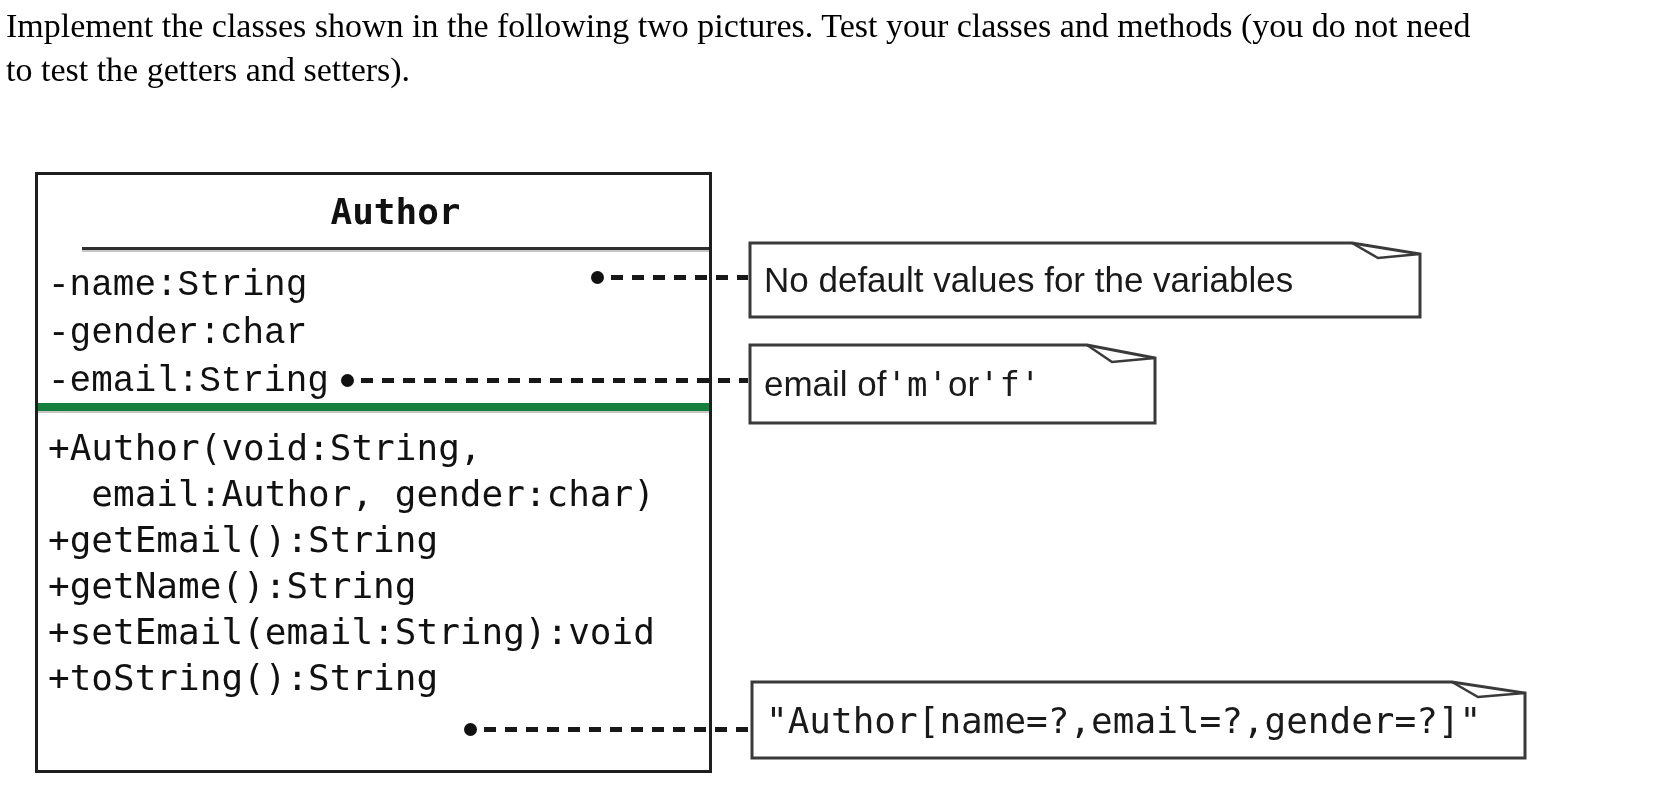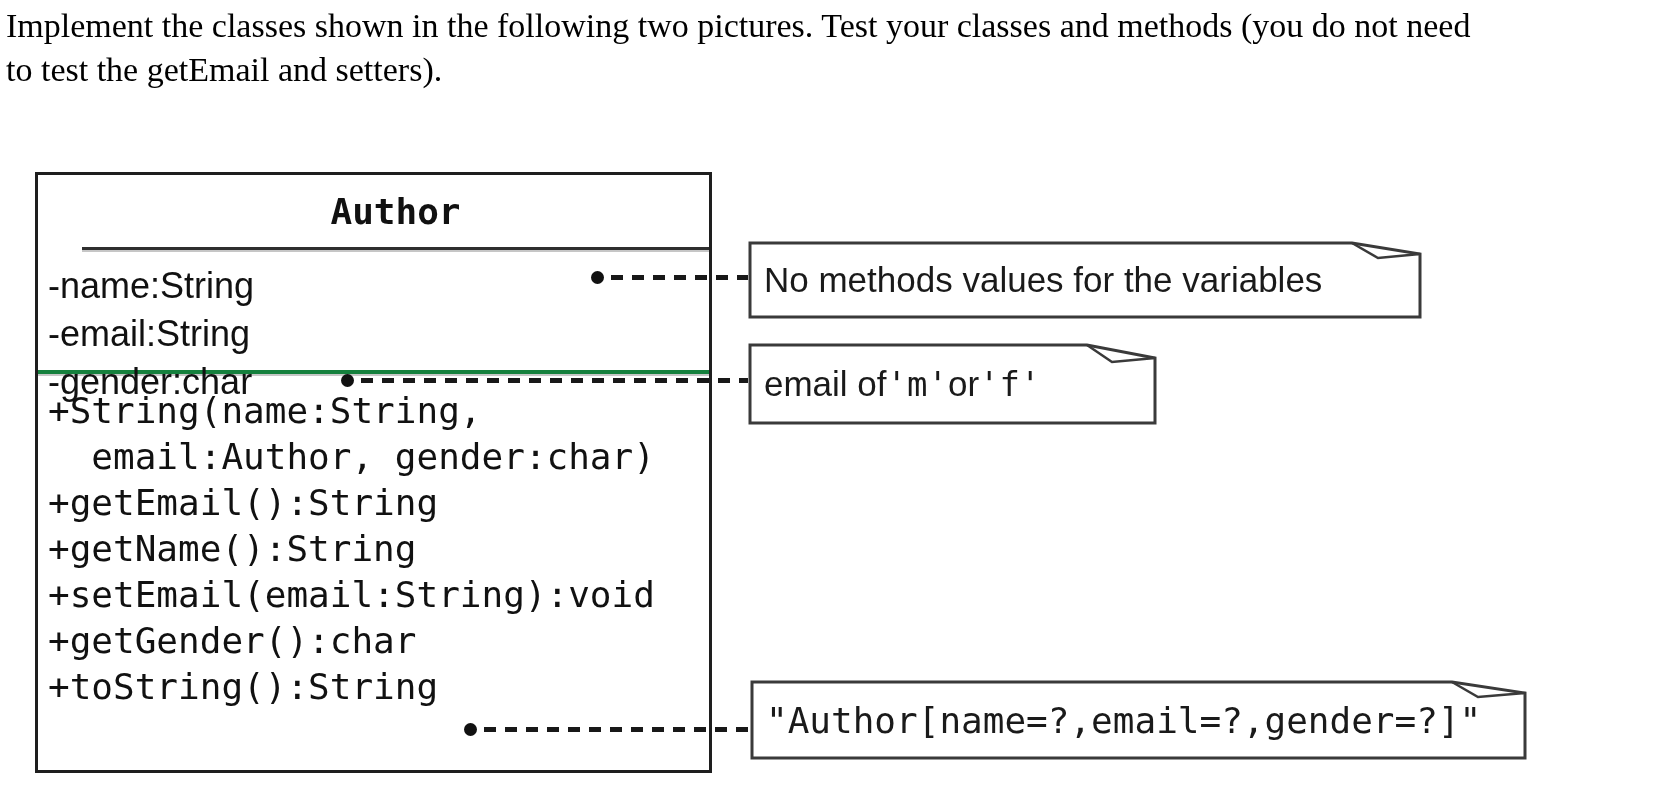--- a/index.html
+++ b/index.html
@@ -33,25 +33,25 @@
   #class-title {
     height: 75px;
     display: flex; align-items: center; justify-content: center;
     font-family: "DejaVu Sans Mono", monospace;
     font-weight: bold; font-size: 36px;
     border-bottom: 3px solid #2f2f2f;
     box-shadow: 0 2px 0 #c6c6c6;
     margin-left: 44px;
   }
   #class-fields {
-    height: 124px;
+    height: 161px;
     padding: 12px 0 0 10px;
-    font-family: Liberation Sans, sans-serif;
+    font-family: Liberation Mono, monospace;
     font-size: 36px; line-height: 48px;
-    border-bottom: 4px solid #15803d;
+    border-bottom: 8px solid #15803d;
     box-shadow: 0 2px 0 #c6c6c6;
   }
   #class-methods {
     padding: 14px 0 0 10px;
     font-family: "DejaVu Sans Mono", monospace;
     font-size: 36px; line-height: 46px;
   }
   .member-line { white-space: pre; }
 
   
@@ -88,58 +88,57 @@
   #note-tostring .note-text { font-family: "DejaVu Sans Mono", monospace; font-size: 36px; }
   .mono-inline { font-family: "DejaVu Sans Mono", monospace; font-size: 34px; }
 </style>
 </head>
 <body>
 
 <div id="canvas">
 
   <div id="instruction" class="abs">
     <div class="instr-line">Implement the classes shown in the following two pictures. Test your classes and methods (you do not need</div>
-    <div class="instr-line">to test the getEmail and setters).</div>
+    <div class="instr-line">to test the getters and setters).</div>
   </div>
 
   <div id="class-box" class="abs">
     <div id="class-title" class="compartment">
       <span>Author</span>
     </div>
     <div id="class-fields" class="compartment">
       <div class="member-line">-name:String</div>
+      <div class="member-line">-gender:char</div>
       <div class="member-line">-email:String</div>
-      <div class="member-line">-gender:char</div>
     </div>
     <div id="class-methods" class="compartment">
-      <div class="member-line">+String(name:String,</div>
+      <div class="member-line">+Author(void:String,</div>
       <div class="member-line">  email:Author, gender:char)</div>
       <div class="member-line">+getEmail():String</div>
       <div class="member-line">+getName():String</div>
       <div class="member-line">+setEmail(email:String):void</div>
-      <div class="member-line">+getGender():char</div>
       <div class="member-line">+toString():String</div>
     </div>
   </div>
 
   <div id="dot-name" class="abs conn-dot"></div>
   <div id="dash-name" class="abs conn-dash"></div>
 
   <div id="dot-gender" class="abs conn-dot"></div>
   <div id="dash-gender" class="abs conn-dash"></div>
 
   <div id="dot-tostring" class="abs conn-dot"></div>
   <div id="dash-tostring" class="abs conn-dash"></div>
 
   <div id="note-defaults" class="abs note">
     <svg viewBox="0 0 674 78" preserveAspectRatio="none">
       <path d="M2,2 L604,2 L672,13 L672,76 L2,76 Z" fill="#ffffff" stroke="#3a3a3a" stroke-width="3"></path>
       <path d="M604,2 L630,17 L672,13" fill="none" stroke="#3a3a3a" stroke-width="2.5"></path>
     </svg>
-    <div class="note-text">No methods values for the variables</div>
+    <div class="note-text">No default values for the variables</div>
   </div>
 
   <div id="note-gender" class="abs note">
     <svg viewBox="0 0 409 82" preserveAspectRatio="none">
       <path d="M2,2 L339,2 L407,15 L407,80 L2,80 Z" fill="#ffffff" stroke="#3a3a3a" stroke-width="3"></path>
       <path d="M339,2 L364,19 L407,15" fill="none" stroke="#3a3a3a" stroke-width="2.5"></path>
     </svg>
     <div class="note-text">
       <span>email of </span>
       <span class="mono-inline">'m'</span>

